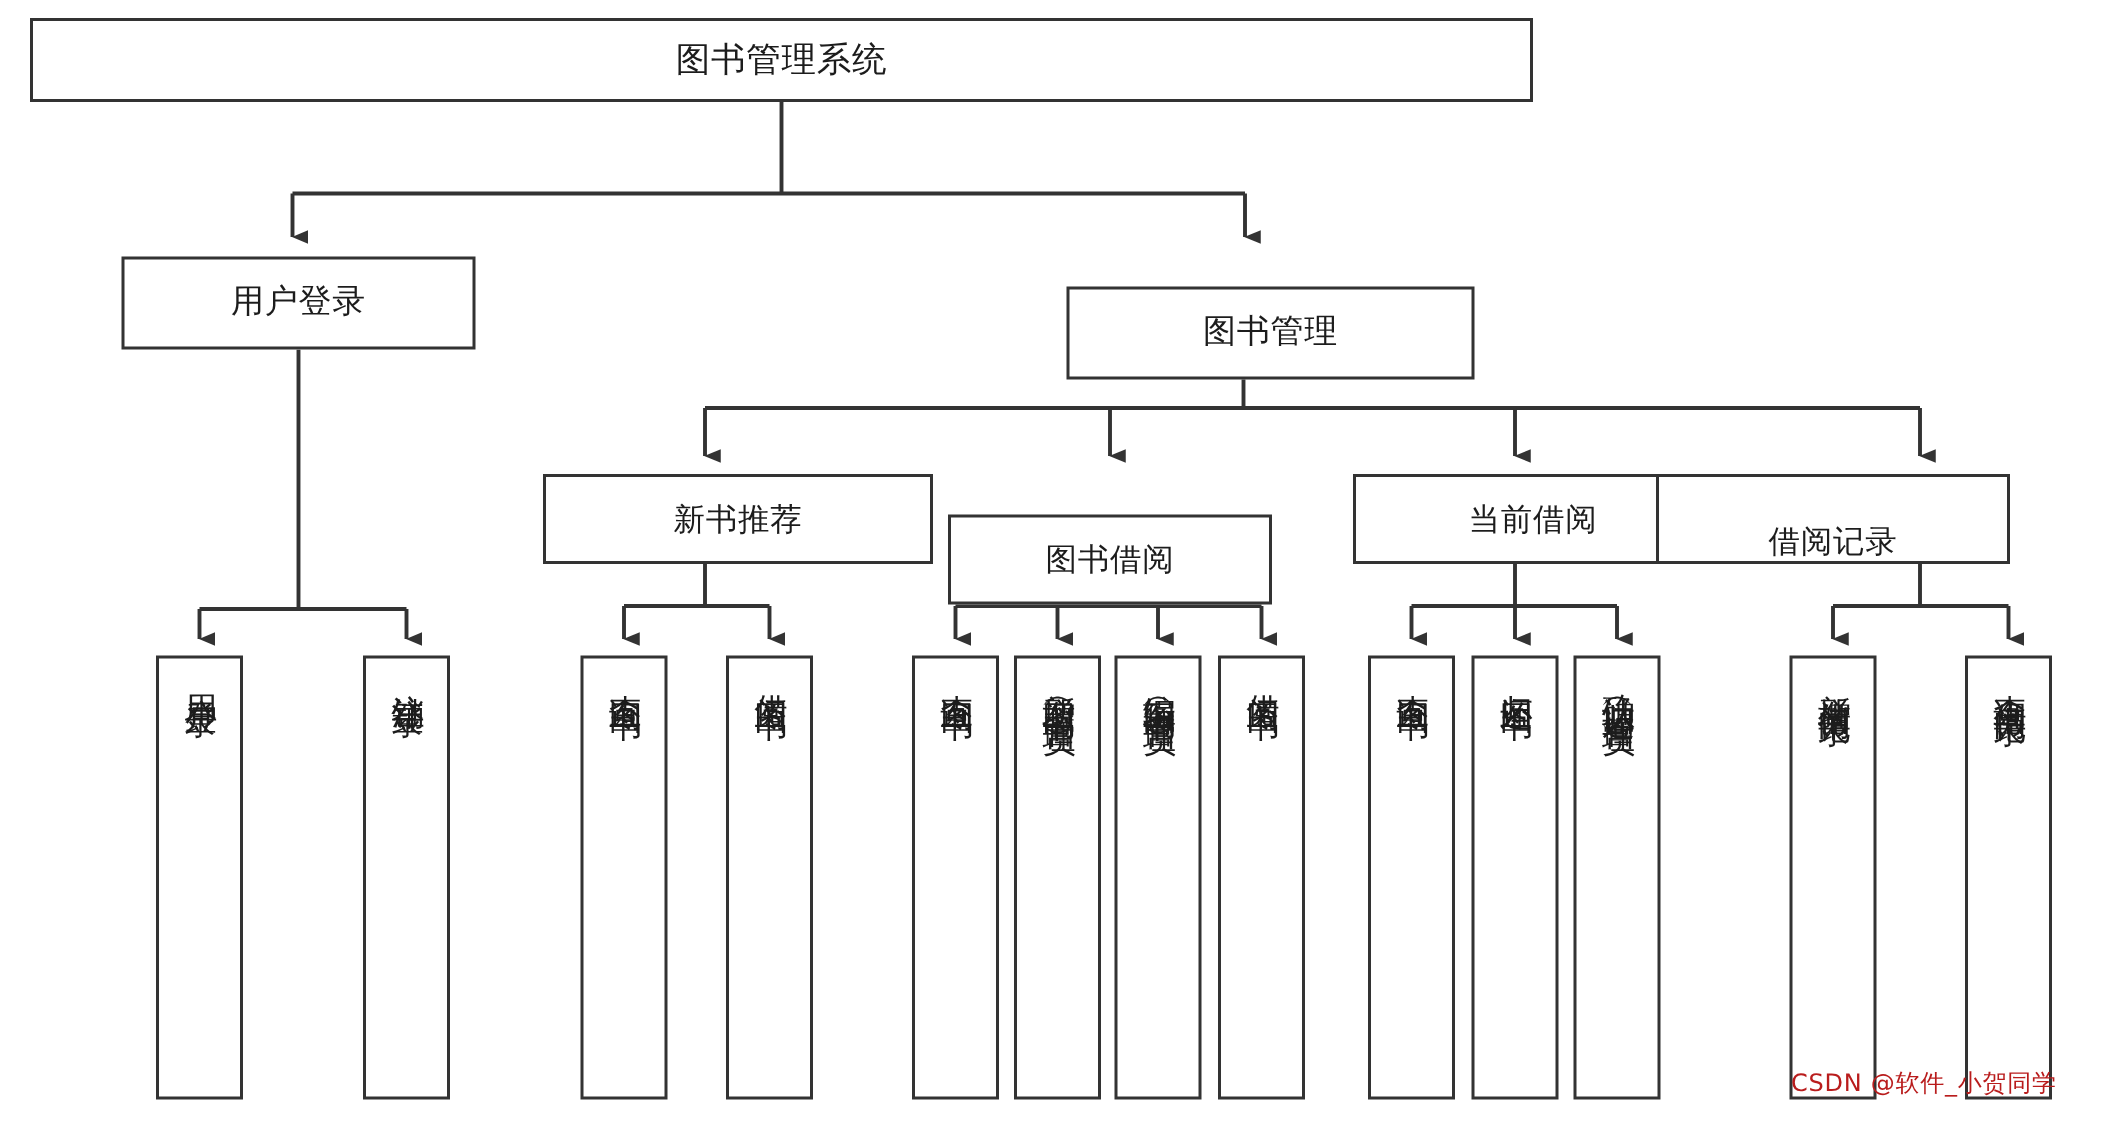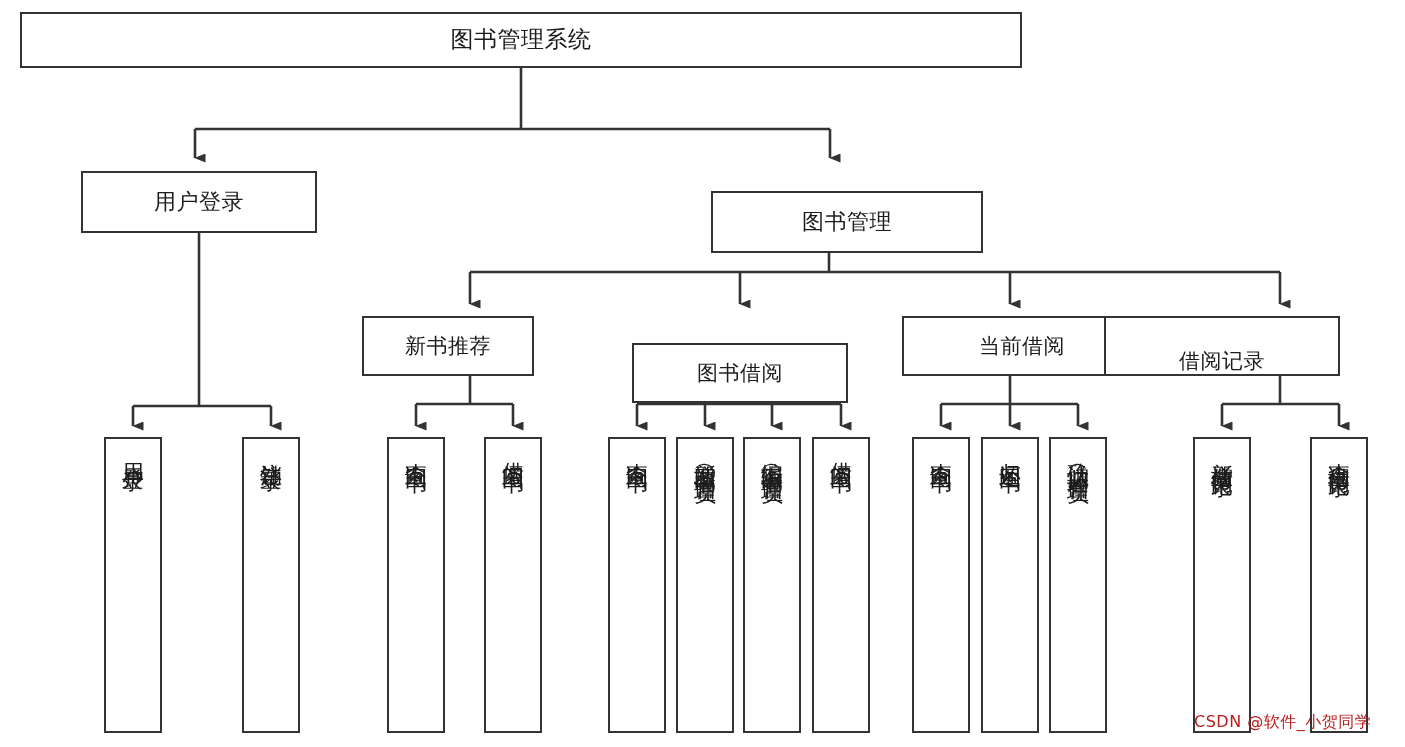--- a/index.html
+++ b/index.html
@@ -128,21 +128,21 @@
     <span class="node-label">图书管理系统</span>
   </div>
 
   <div class="node level-1" style="left:81px; top:171px; width:236px; height:62px;">
     <span class="node-label">用户登录</span>
   </div>
   <div class="node level-1" style="left:711px; top:171px; width:272px; height:62px;margin-top:20px;">
     <span class="node-label">图书管理</span>
   </div>
 
-  <div class="node level-2" style="left:362px; top:316px; width:172px; height:60px;">
+  <div class="node level-2" style="left:362px; top:316px; width:260px; height:60px;">
     <span class="node-label">新书推荐</span>
   </div>
   <div class="node level-2" style="left:632px; top:316px; width:216px; height:60px;margin-top:27px;">
     <span class="node-label">图书借阅</span>
   </div>
   <div class="node level-2" style="left:902px; top:316px; width:240px; height:60px;">
     <span class="node-label">当前借阅</span>
   </div>
   <div class="node level-2" style="left:1104px; top:316px; width:236px; height:60px;align-items:flex-end;">
     <span class="node-label">借阅记录</span>

